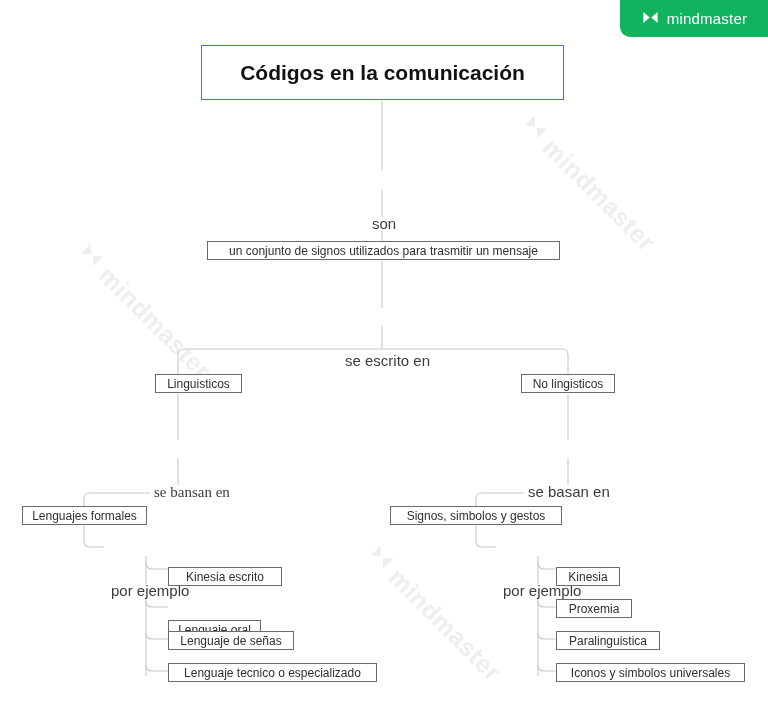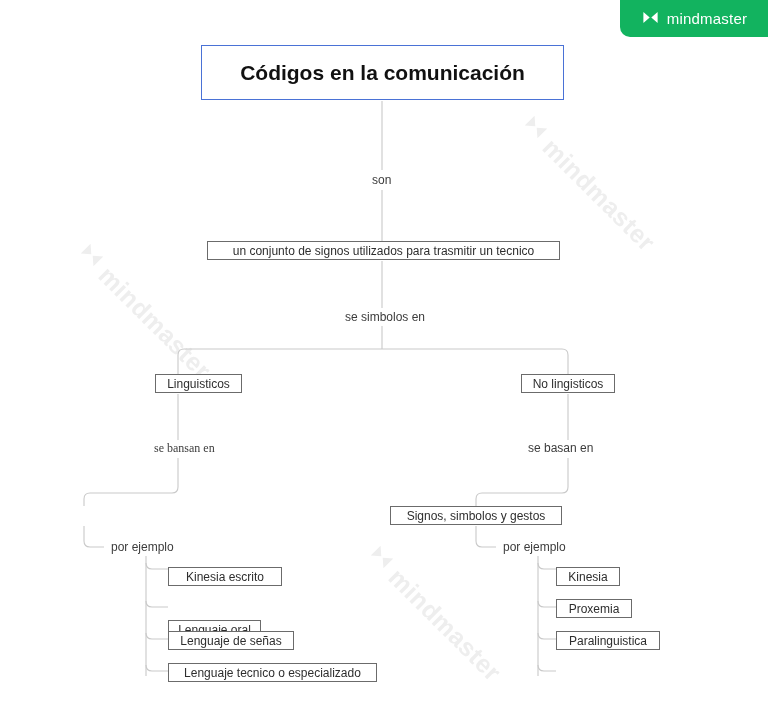--- a/index.html
+++ b/index.html
@@ -61,26 +61,27 @@
   .node.root{
     border:1px solid #4a72d6;
     height:55px;
     font-size:21px;
     font-weight:700;
     color:#111111;
     padding:0 22px;
   }
   .link-label{
     position:absolute;
-    font-size:12px;
+    font-size:15px;
     color:#3c3c3c;
     white-space:nowrap;
     background:#ffffff;
     padding:0 4px;
     line-height:14px;
+    margin-top:44px;
   }
 </style>
 </head>
 <body>
 
 <div id="canvas">
 
   <div class="wm wm-1">
     <span class="bow">
       <svg width="24" height="24" viewBox="0 0 24 24">
@@ -139,41 +140,43 @@
       <path d="M538,601 Q538,607 544,607 L556,607"></path>
       <path d="M538,633 Q538,639 544,639 L556,639"></path>
       <path d="M538,665 Q538,671 544,671 L556,671"></path>
     </g>
   </svg>
 
   <div class="node root" style="left: 201px; top: 45px; width: 363px; border-color: rgb(74, 114, 214);">Códigos en la comunicación</div>
 
   <div class="link-label" style="left:368px;top:173px;">son</div>
 
-  <div class="node" style="left:207px;top:241px;width:353px;">un conjunto de signos utilizados para trasmitir un tecnico</div>
+  <div class="node" style="left:207px;top:241px;width:353px;">un conjunto de signos utilizados para trasmitir un mensaje</div>
 
-  <div class="link-label" style="left:341px;top:310px;">se simbolos en</div>
+  <div class="link-label" style="left:341px;top:310px;">se escrito en</div>
 
   <div class="node" style="left:155px;top:374px;width:87px;">Linguisticos</div>
   <div class="link-label" style="left:150px;top:441px;font-family:Liberation Serif, serif;">se bansan en</div>
+  <div class="node" style="left:22px;top:506px;width:125px;">Lenguajes formales</div>
   <div class="link-label" style="left:107px;top:540px;">por ejemplo</div>
 
   <div class="node" style="left:168px;top:567px;width:114px;">Kinesia escrito</div>
   <div class="node" style="left:168px;top:603px;width:93px;margin-top:17px;">Lenguaje oral</div>
   <div class="node" style="left:168px;top:663px;width:209px;">Lenguaje tecnico o especializado</div>
   <div class="node" style="left:168px;top:631px;width:126px;">Lenguaje de señas</div>
 
   <div class="node" style="left:521px;top:374px;width:94px;">No lingisticos</div>
   <div class="link-label" style="left:524px;top:441px;">se basan en</div>
   <div class="node" style="left:390px;top:506px;width:172px;">Signos, simbolos y gestos</div>
   <div class="link-label" style="left:499px;top:540px;">por ejemplo</div>
 
   <div class="node" style="left:556px;top:567px;width:64px;">Kinesia</div>
   <div class="node" style="left:556px;top:599px;width:76px;">Proxemia</div>
   <div class="node" style="left:556px;top:631px;width:104px;">Paralinguistica</div>
+  <div class="node" style="left:556px;top:663px;width:189px;">Iconos y simbolos universales</div>
 
   <div class="brand" style="--brand: #12b35f;">
     <span class="bow">
       <svg width="19" height="19" viewBox="0 0 24 24">
           <path d="M3 5 L11 12 L3 19 Z M21 5 L13 12 L21 19 Z" fill="#ffffff"></path>
         </svg>
     </span>
     <span>mindmaster</span>
   </div>
 

